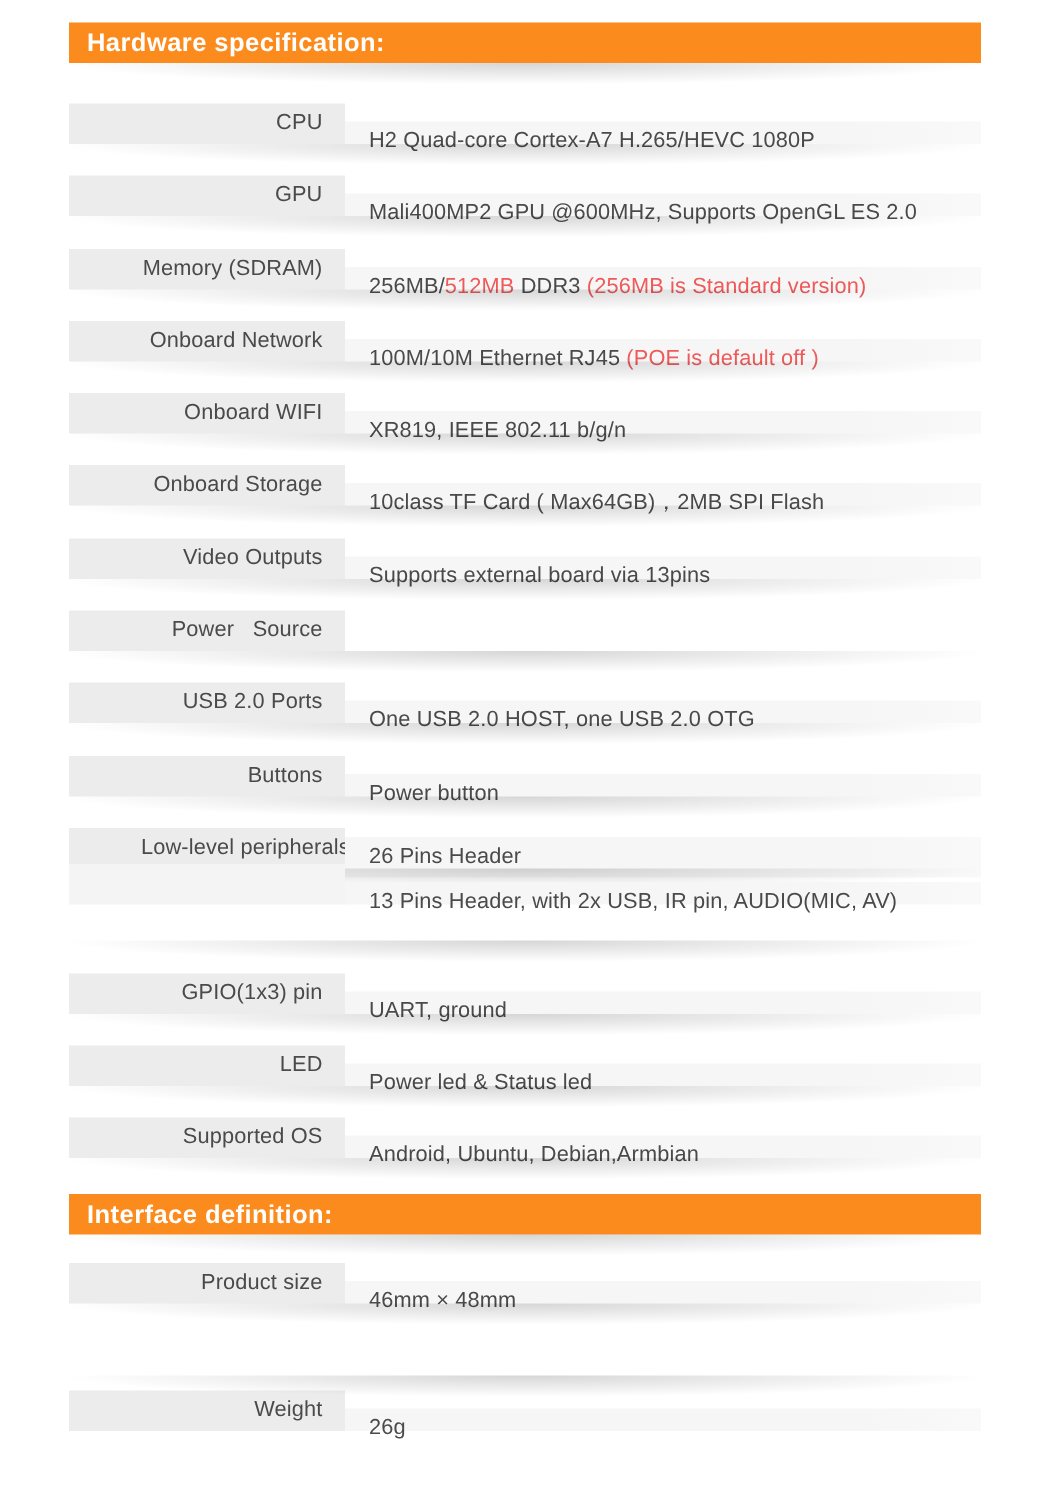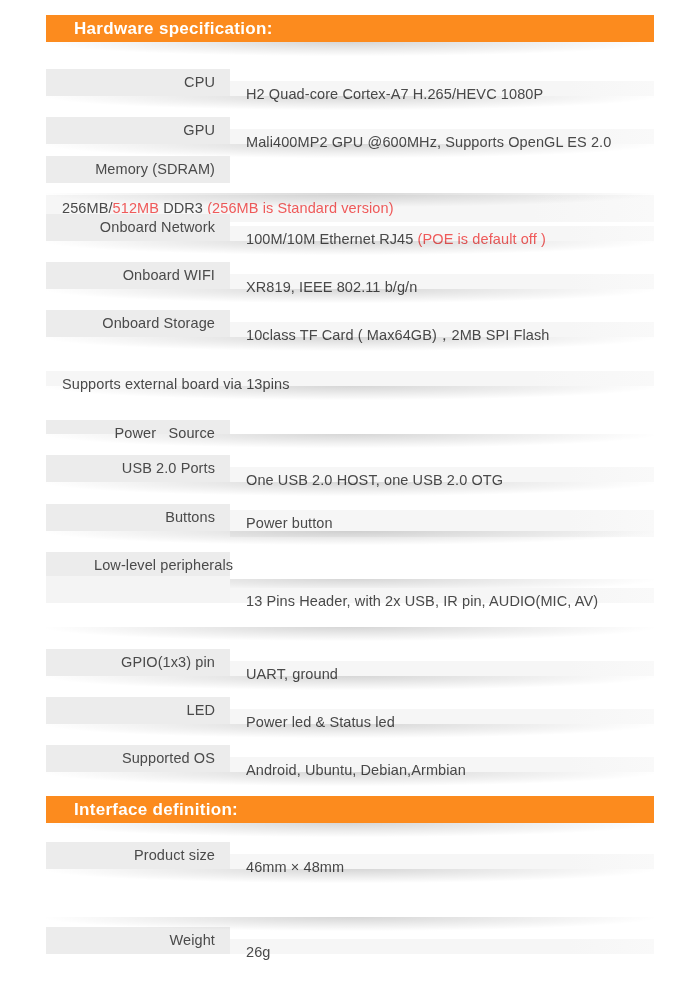--- a/index.html
+++ b/index.html
@@ -8,21 +8,21 @@
       background: #ffffff;
       position: relative;
       overflow: hidden;
       font-family: "Liberation Sans", "DejaVu Sans", sans-serif;
     }
     .header-bar {
       position: absolute;
       left: 46px; width: 608px; height: 27px;
       background: #fc8b1e;
       box-sizing: border-box;
-      padding-left: 28px;
+      padding-left: 12px;
       color: #ffffff;
       font-weight: bold;
       font-size: 17px;
       line-height: 27px;
       letter-spacing: 0.3px;
     }
     .shadow {
       position: absolute;
       left: 46px; width: 608px; height: 14px;
       background: radial-gradient(ellipse at 50% 0%, rgba(0,0,0,0.16) 0%, rgba(0,0,0,0.07) 40%, rgba(0,0,0,0) 72%);
@@ -71,21 +71,21 @@
   <div class="value">H2 Quad-core Cortex-A7 H.265/HEVC 1080P</div>
 </div>
 <div class="shadow" style="top:96px;"></div>
 
 <div class="row" style="top:117px;">
   <div class="label">GPU</div>
   <div class="value">Mali400MP2 GPU @600MHz, Supports OpenGL ES 2.0</div>
 </div>
 <div class="shadow" style="top:144px;"></div>
 
-<div class="row" style="top:156px;flex-direction:column;">
+<div class="row" style="top:166px;">
   <div class="label">Memory (SDRAM)</div>
   <div class="value">
     <span>256MB/</span><span class="red">512MB</span><span> DDR3 </span><span class="red">(256MB is Standard version)</span>
   </div>
 </div>
 <div class="shadow" style="top:193px;"></div>
 
 <div class="row" style="top:214px;">
   <div class="label">Onboard Network</div>
   <div class="value">
@@ -100,43 +100,45 @@
 </div>
 <div class="shadow" style="top:289px;"></div>
 
 <div class="row" style="top:310px;justify-content:space-between;">
   <div class="label">Onboard Storage</div>
   <div class="value">10class TF Card ( Max64GB)，2MB SPI Flash</div>
 </div>
 <div class="shadow" style="top:337px;"></div>
 
 <div class="row" style="top:359px;">
+  <div class="label">Video Outputs</div>
   <div class="value">Supports external board via 13pins</div>
 </div>
 <div class="shadow" style="top:386px;"></div>
 
 <div class="row" style="top:407px;">
-  <div class="label" style="white-space:pre;margin-top:13px;">Power   Source</div>
+  <div class="label" style="white-space:pre;">Power   Source</div>
 </div>
 <div class="shadow" style="top:434px;"></div>
 
 <div class="row" style="top:455px;">
   <div class="label">USB 2.0 Ports</div>
   <div class="value">One USB 2.0 HOST, one USB 2.0 OTG</div>
 </div>
 <div class="shadow" style="top:482px;"></div>
 
-<div class="row" style="top:504px;align-items:center;">
+<div class="row" style="top:504px;">
   <div class="label">Buttons</div>
   <div class="value">Power button</div>
 </div>
 <div class="shadow" style="top:531px;"></div>
 
 <div class="row" style="top:552px;align-items:center;">
   <div class="label">Low-level peripherals</div>
+  <div class="value">26 Pins Header</div>
 </div>
 <div class="shadow" style="top:579px;"></div>
 
 <div class="row" style="top:576px;">
   <div class="label" style="background:#f4f4f4;"></div>
   <div class="value">13 Pins Header, with 2x USB, IR pin, AUDIO(MIC, AV)</div>
 </div>
 <div class="shadow" style="top:627px;"></div>
 
 <div class="row" style="top:649px;">

